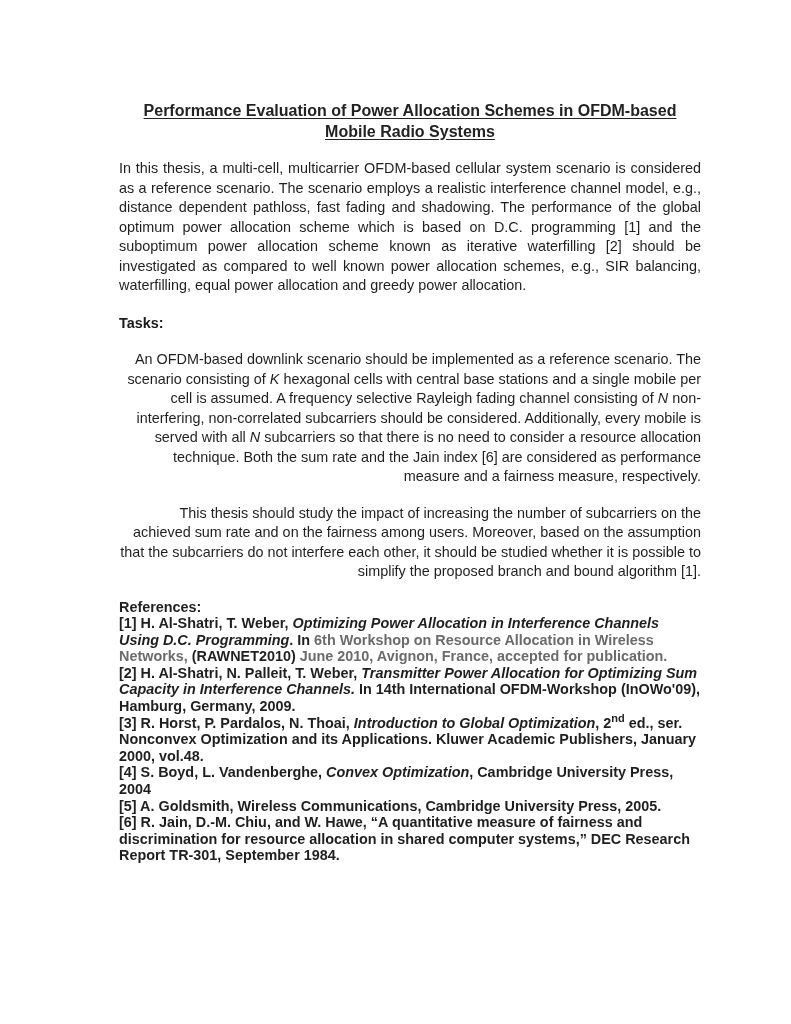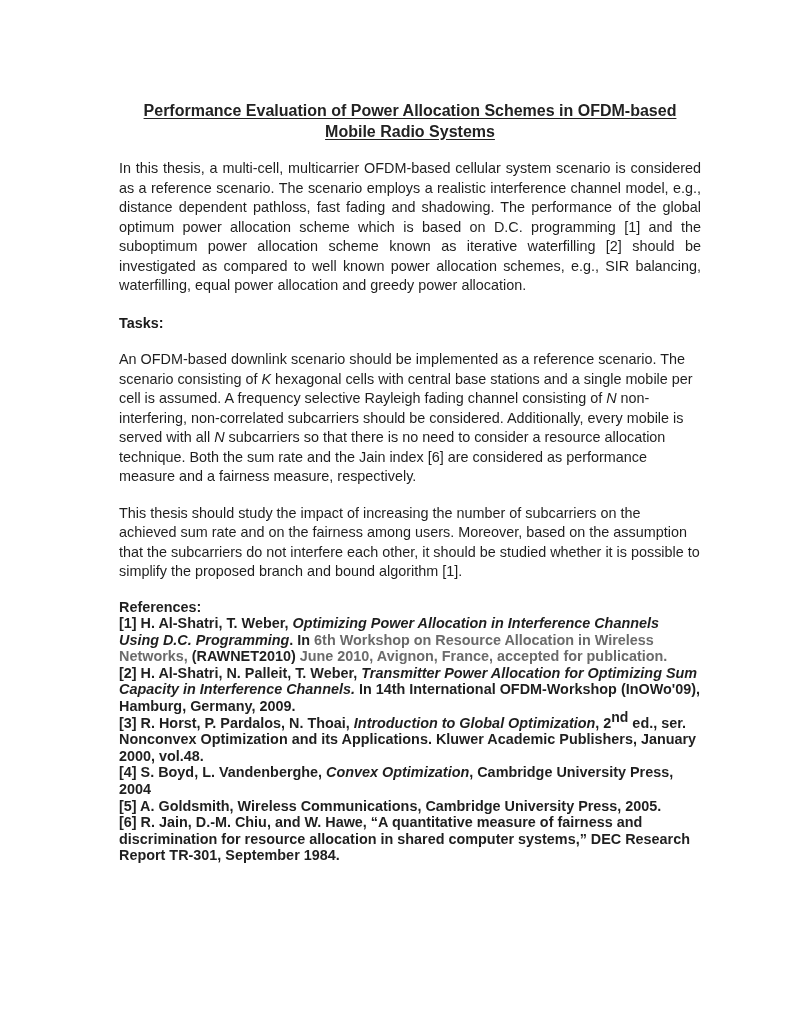--- a/index.html
+++ b/index.html
@@ -38,20 +38,21 @@
       text-underline-offset: 2px;
       margin: 12px 0 0 0;
       line-height: 21px;
       color: #222;
     }
     .para {
       font-size: 14.4px;
       line-height: 19.5px;
       margin: 0;
       color: #1f1f1f;
+      text-align: right;
     }
     .justify {
       text-align: justify;
     }
     .p-intro {
       margin-top: 17px;
     }
     .tasks-heading {
       font-weight: bold;
       font-size: 14.4px;
@@ -74,21 +75,21 @@
     .refs .ref-line {
       margin: 0;
     }
     .grey {
       color: #6b6b6b;
     }
     em {
       font-style: italic;
     }
     sup {
-      font-size: 14px;
+      font-size: 11px;
       vertical-align: super;
       line-height: 0;
     }
   </style>
 </head>
 <body>
 
 <div class="page">
   <h2 class="subtitle">Performance Evaluation of Power Allocation Schemes in OFDM-based Mobile Radio Systems</h2>
 

